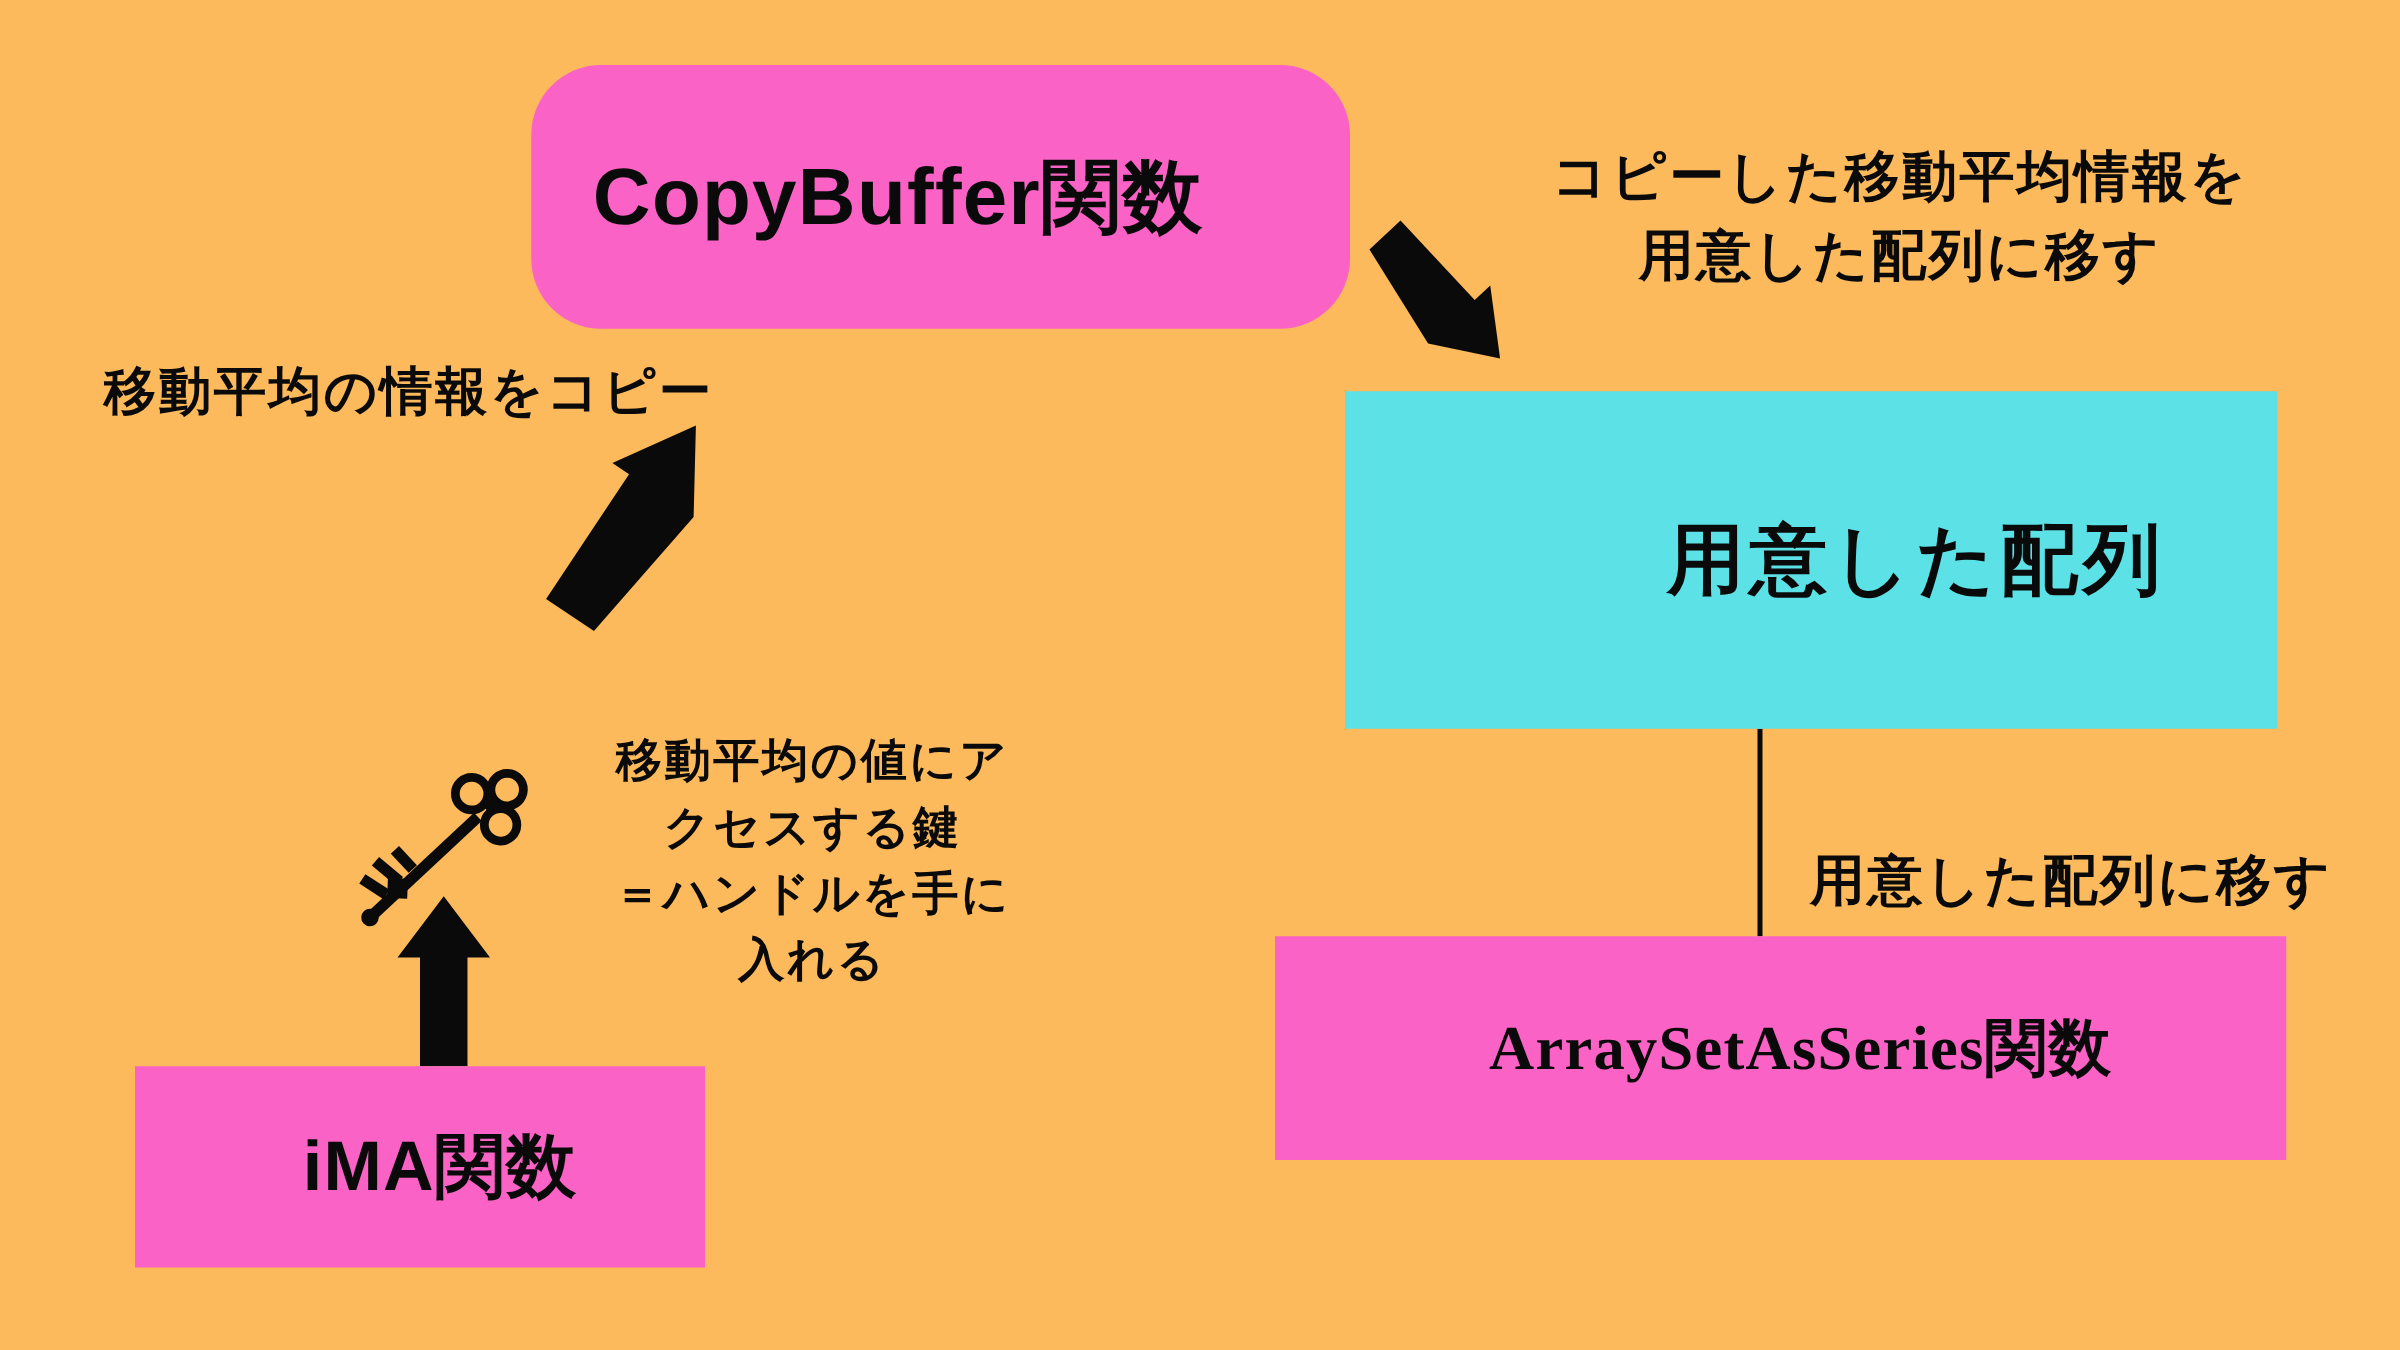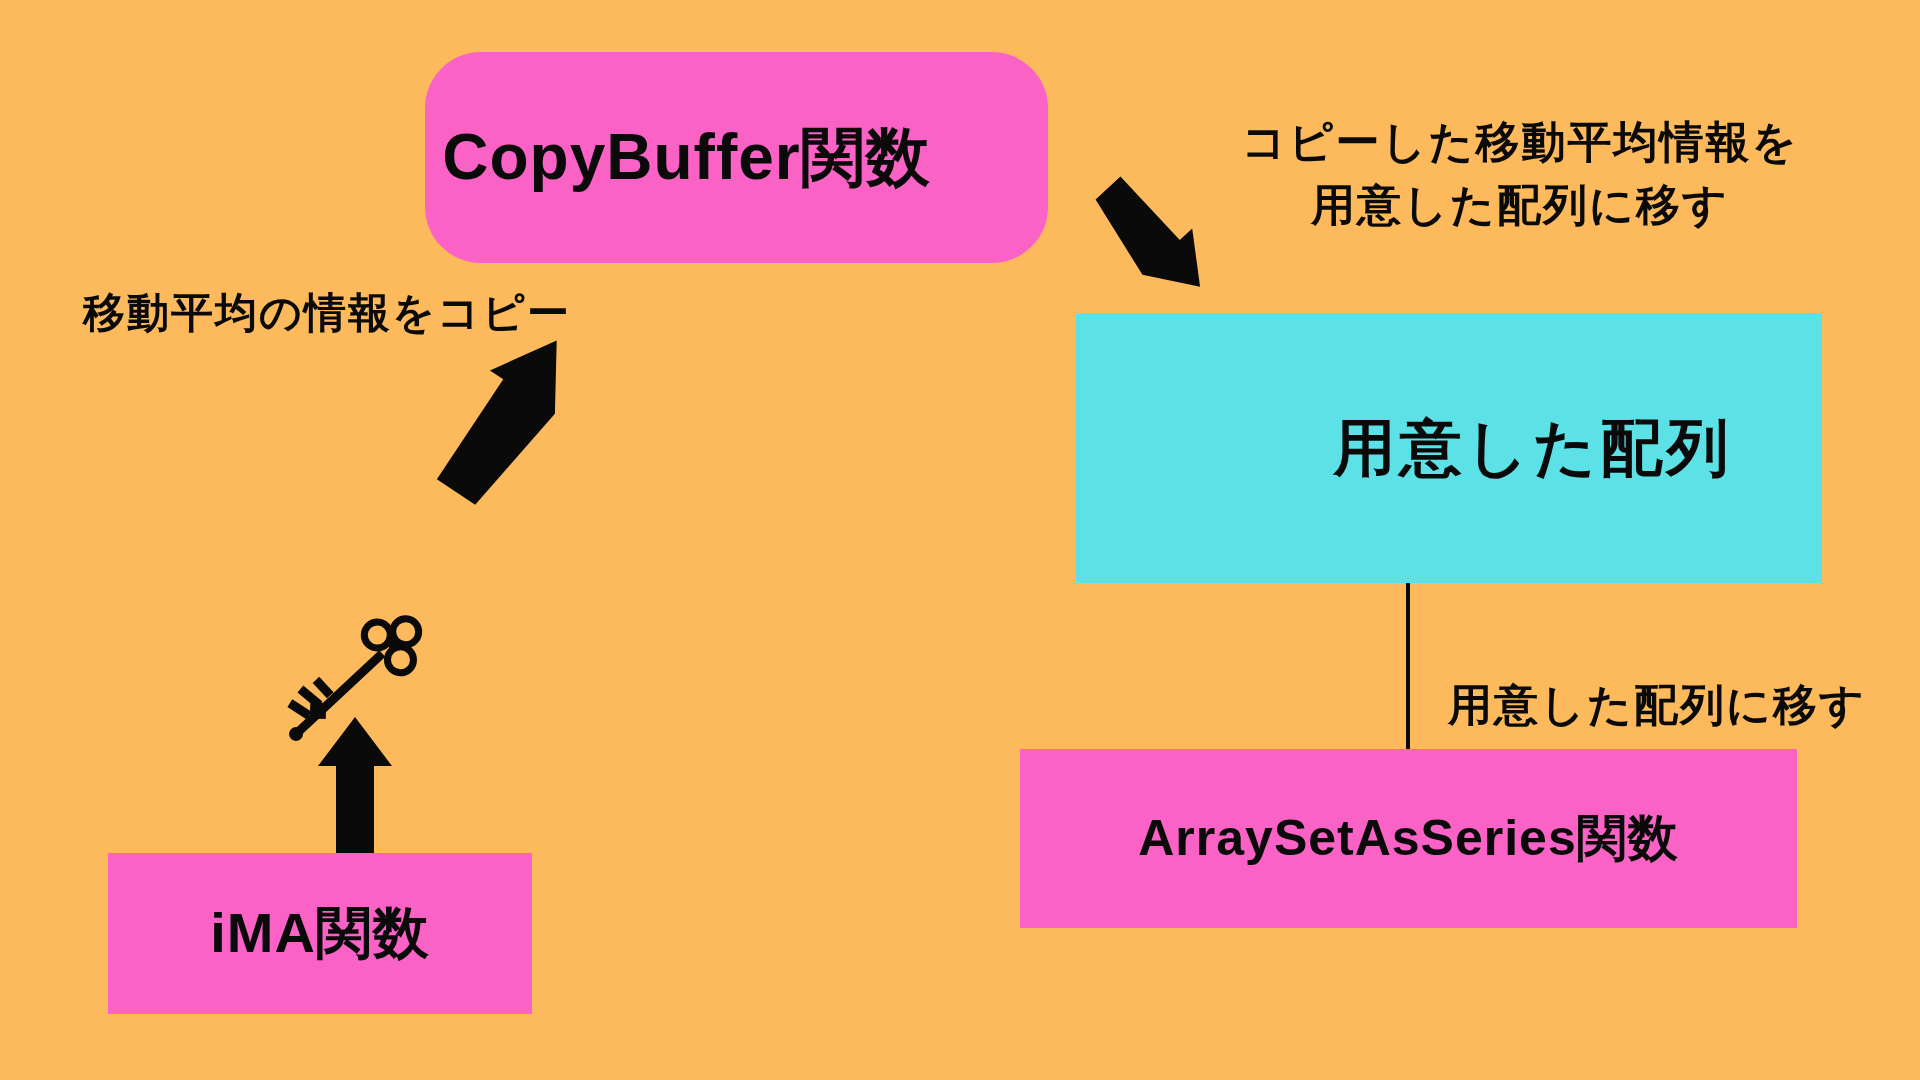--- a/index.html
+++ b/index.html
@@ -26,41 +26,41 @@
     position: absolute;
     display: flex;
     align-items: center;
     justify-content: center;
   }
   .node .label {
     font-weight: bold;
     white-space: nowrap;
     letter-spacing: 1px;
   }
-  .node-pink { background: var(--box_pink, #FA63C5); }
+  .node-pink { background: var(--box_pink, #FA63C5); padding-left: 32px; }
   .node-cyan { background: var(--box_cyan, #5CE1E6); }
 
   #node-copybuffer {
     left: 425px; top: 52px; width: 623px; height: 211px;
     border-radius: 56px;
   }
   #node-copybuffer .label { font-size: 64px; transform: translateX(-50px); }
 
   #node-prepared-array {
     left: 1052px; top: 313px; width: 746px; height: 270px; margin-left: 24px;
   }
   #node-prepared-array .label { font-size: 62px; letter-spacing: 4px; transform: translateX(84px); }
 
   #node-ima {
     left: 108px; top: 853px; width: 424px; height: 161px;
   }
   #node-ima .label { font-size: 56px; }
 
   #node-arrayset {
-    left: 1020px; top: 749px; width: 777px; height: 179px;
+    left: 1020px; top: 749px; width: 777px; height: 179px; font-family: Liberation Serif, serif;
   }
   #node-arrayset .label { font-size: 50px; }
 
   .caption {
     position: absolute;
     font-weight: bold;
     white-space: pre-line;
     letter-spacing: 2px;
   }
   #caption-copy-to-array {
@@ -135,16 +135,20 @@
 
   <div class="node node-pink" id="node-arrayset">
     <span class="label">ArraySetAsSeries関数</span>
   </div>
 
   <div class="caption" id="caption-copy-ma-info">移動平均の情報をコピー</div>
 
   <div class="caption" id="caption-copy-to-array">コピーした移動平均情報を
 用意した配列に移す</div>
 
+  <div class="caption" id="caption-handle-key">移動平均の値にア
+クセスする鍵
+＝ハンドルを手に
+入れる</div>
 
   <div class="caption" id="caption-set-timeseries">用意した配列に移す</div>
 
 </div>
 
 </body></html>

